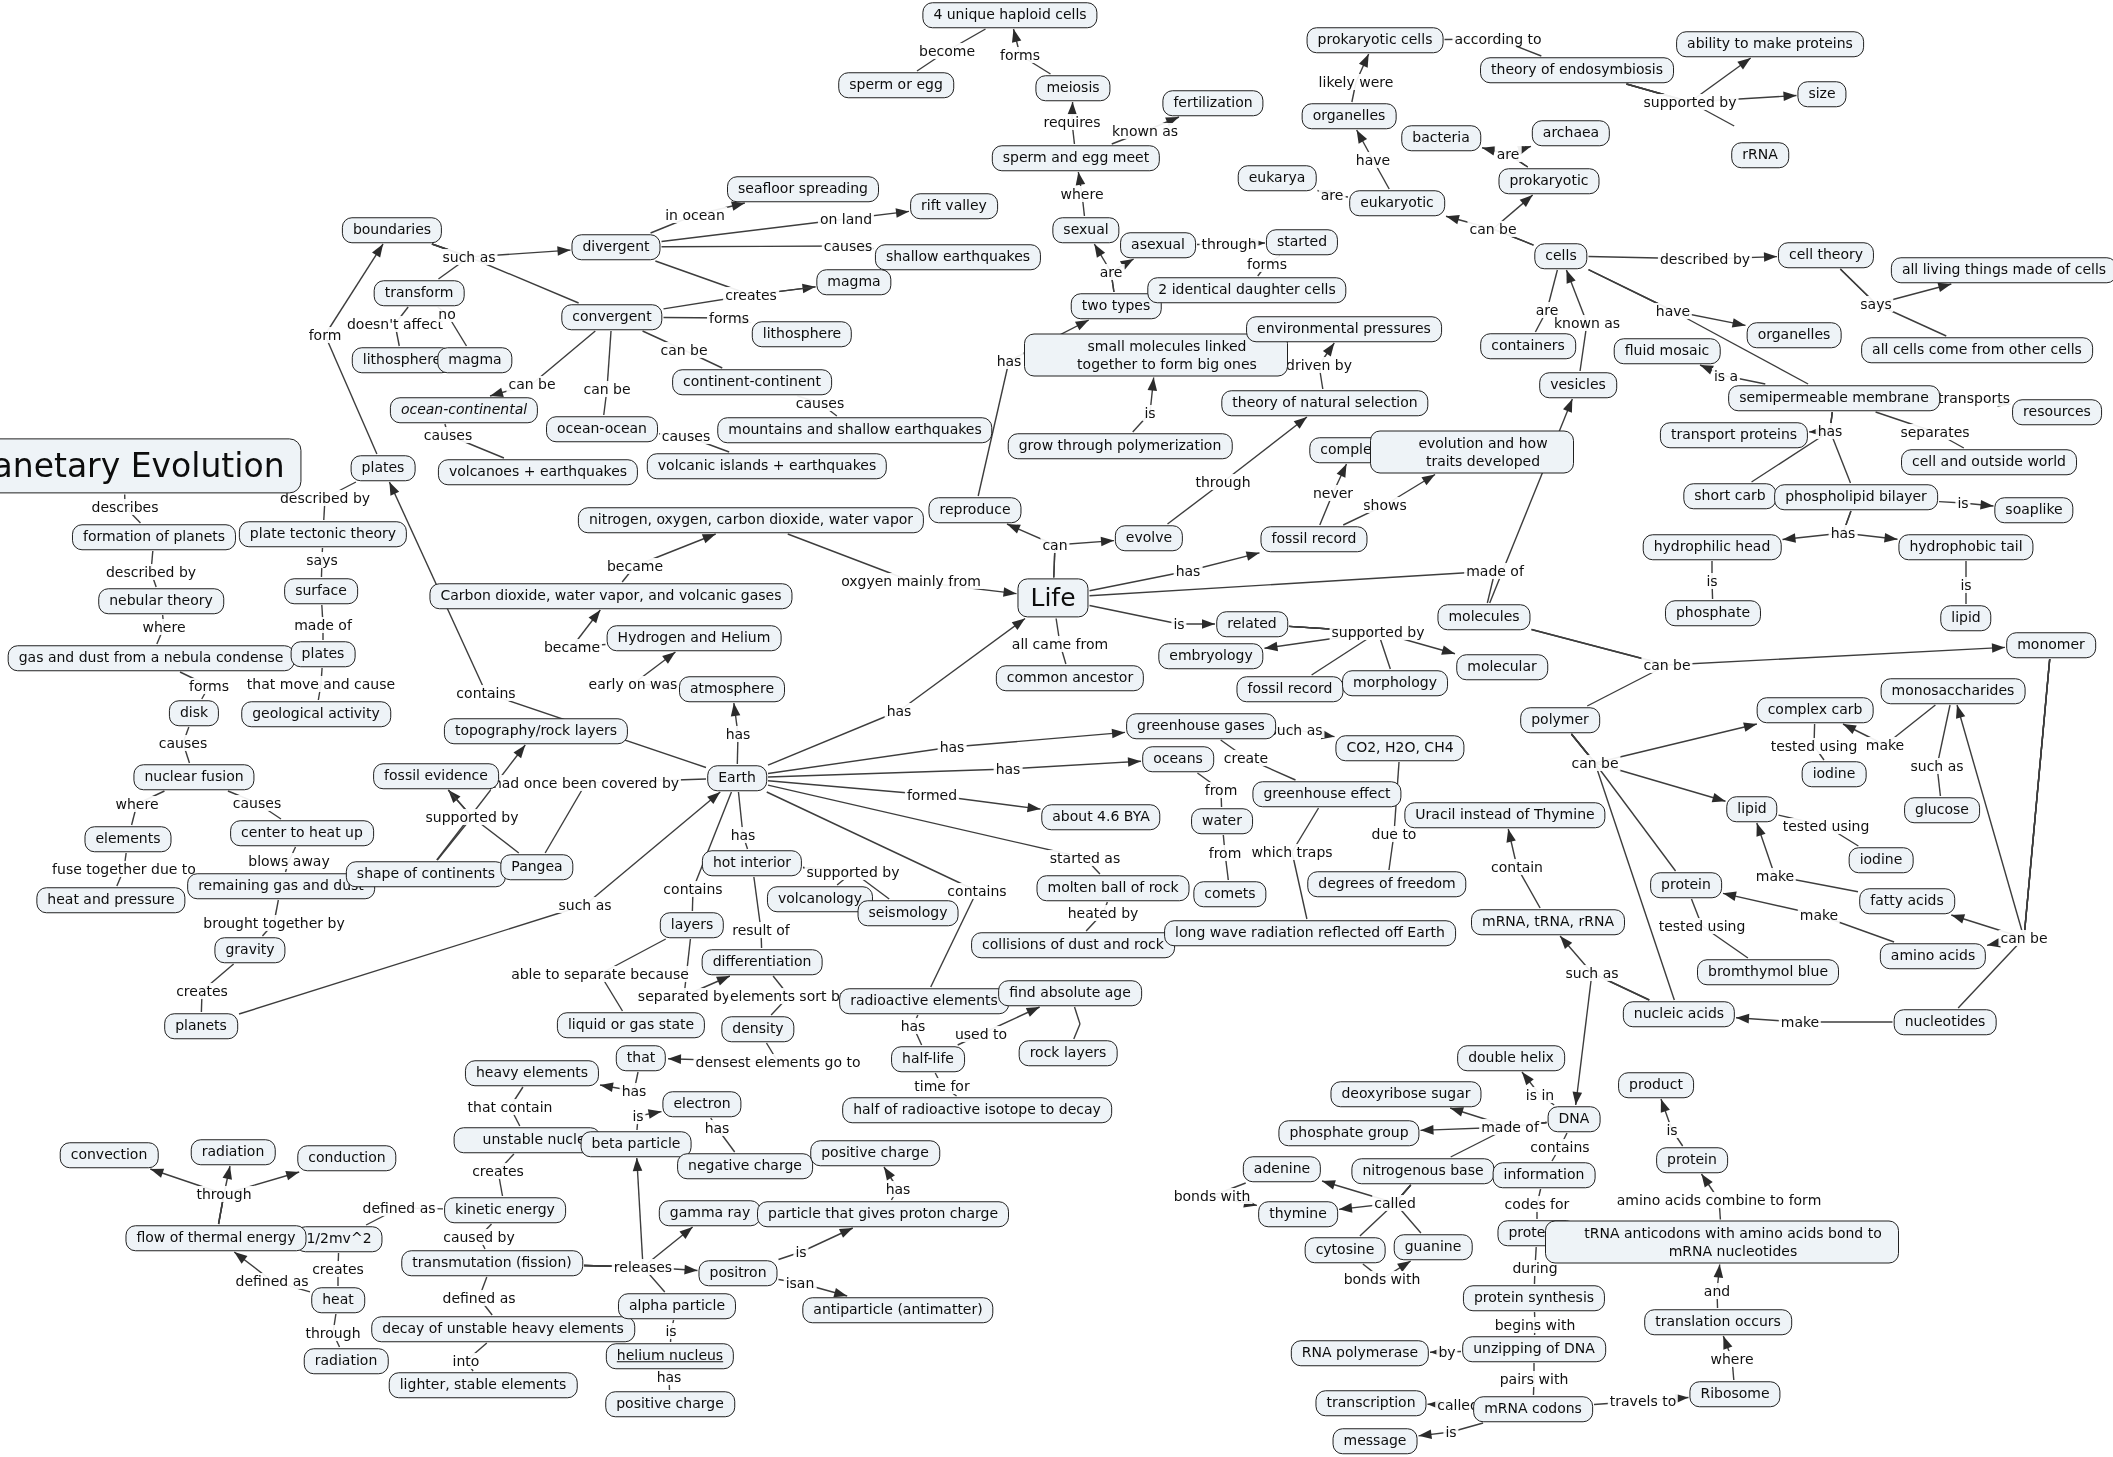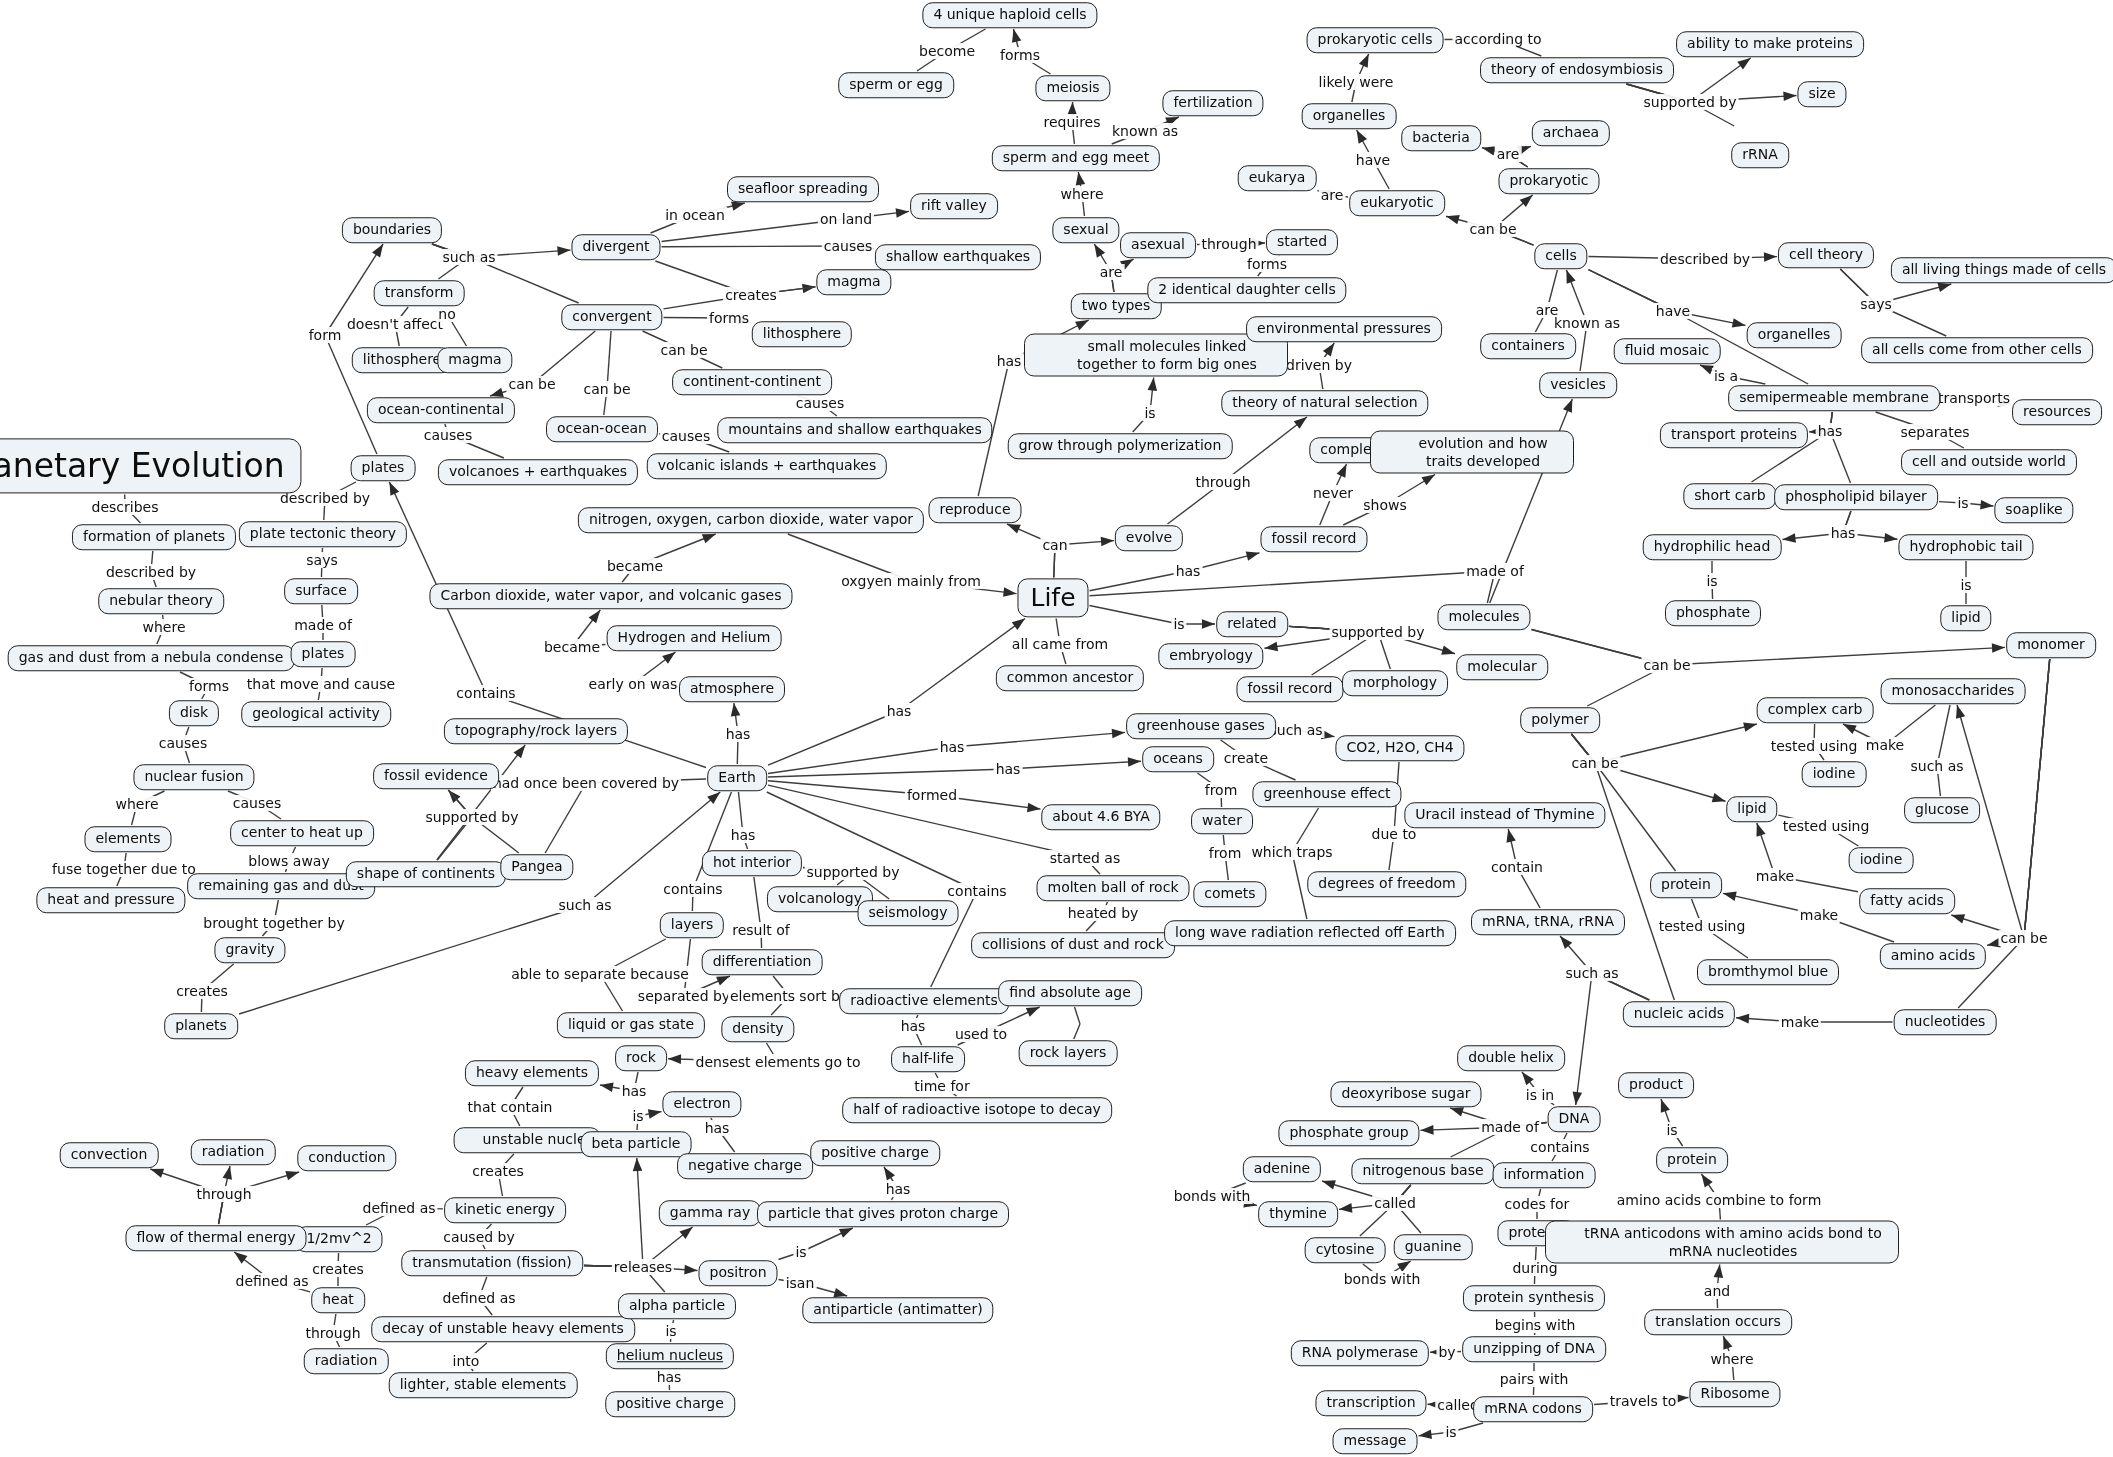--- a/index.html
+++ b/index.html
@@ -528,21 +528,21 @@
     <div class="node" style="left: 402px; top: 360px;">lithosphere</div>
     <div class="node" style="left: 475px; top: 360px;">magma</div>
     <div class="node" style="left: 616px; top: 247px;">divergent</div>
     <div class="node" style="left: 612px; top: 317px;">convergent</div>
     <div class="node" style="left: 803px; top: 189px;">seafloor spreading</div>
     <div class="node" style="left: 954px; top: 206px;">rift valley</div>
     <div class="node" style="left: 958px; top: 257px;">shallow earthquakes</div>
     <div class="node" style="left: 854px; top: 282px;">magma</div>
     <div class="node" style="left: 802px; top: 334px;">lithosphere</div>
     <div class="node" style="left: 752px; top: 382px;">continent-continent</div>
-    <div class="node" style="left: 441px; top: 410px;">ocean-continental</div>
+    <div class="node" style="left: 464px; top: 410px; font-style: italic;">ocean-continental</div>
     <div class="node" style="left: 602px; top: 429px;">ocean-ocean</div>
     <div class="node" style="left: 855px; top: 430px;">mountains and shallow earthquakes</div>
     <div class="node" style="left: 767px; top: 466px;">volcanic islands + earthquakes</div>
     <div class="node" style="left: 538px; top: 472px;">volcanoes + earthquakes</div>
     <div class="node" style="left: 383px; top: 468px;">plates</div>
     <div class="node" style="left: 323px; top: 534px;">plate tectonic theory</div>
     <div class="node" style="left: 321px; top: 591px;">surface</div>
     <div class="node" style="left: 323px; top: 654px;">plates</div>
     <div class="node" style="left: 316px; top: 714px;">geological activity</div>
     <div class="node" style="left: 436px; top: 776px;">fossil evidence</div>
@@ -565,21 +565,21 @@
     <div class="node" style="left: 1327px; top: 794px;">greenhouse effect</div>
     <div class="node" style="left: 1310px; top: 933px;">long wave radiation reflected off Earth</div>
     <div class="node" style="left: 1387px; top: 884px;">degrees of freedom</div>
     <div class="node" style="left: 752px; top: 863px;">hot interior</div>
     <div class="node" style="left: 820px; top: 899px;">volcanology</div>
     <div class="node" style="left: 908px; top: 913px;">seismology</div>
     <div class="node" style="left: 762px; top: 962px;">differentiation</div>
     <div class="node" style="left: 692px; top: 925px;">layers</div>
     <div class="node" style="left: 631px; top: 1025px;">liquid or gas state</div>
     <div class="node" style="left: 758px; top: 1029px;">density</div>
-    <div class="node" style="left: 641px; top: 1058px;">rock</div>
+    <div class="node" style="left: 641px; top: 1058px;">that</div>
     <div class="node" style="left: 532px; top: 1073px;">heavy elements</div>
     <div class="node" style="left: 527px; top: 1140px; padding-left: 28px;">unstable nuclei</div>
     <div class="node" style="left: 505px; top: 1210px;">kinetic energy</div>
     <div class="node" style="left: 339px; top: 1239px;">1/2mv^2</div>
     <div class="node" style="left: 492px; top: 1263px;">transmutation (fission)</div>
     <div class="node" style="left: 503px; top: 1329px;">decay of unstable heavy elements</div>
     <div class="node" style="left: 483px; top: 1385px;">lighter, stable elements</div>
     <div class="node" style="left: 338px; top: 1300px;">heat</div>
     <div class="node" style="left: 216px; top: 1238px;">flow of thermal energy</div>
     <div class="node" style="left: 109px; top: 1155px;">convection</div>

